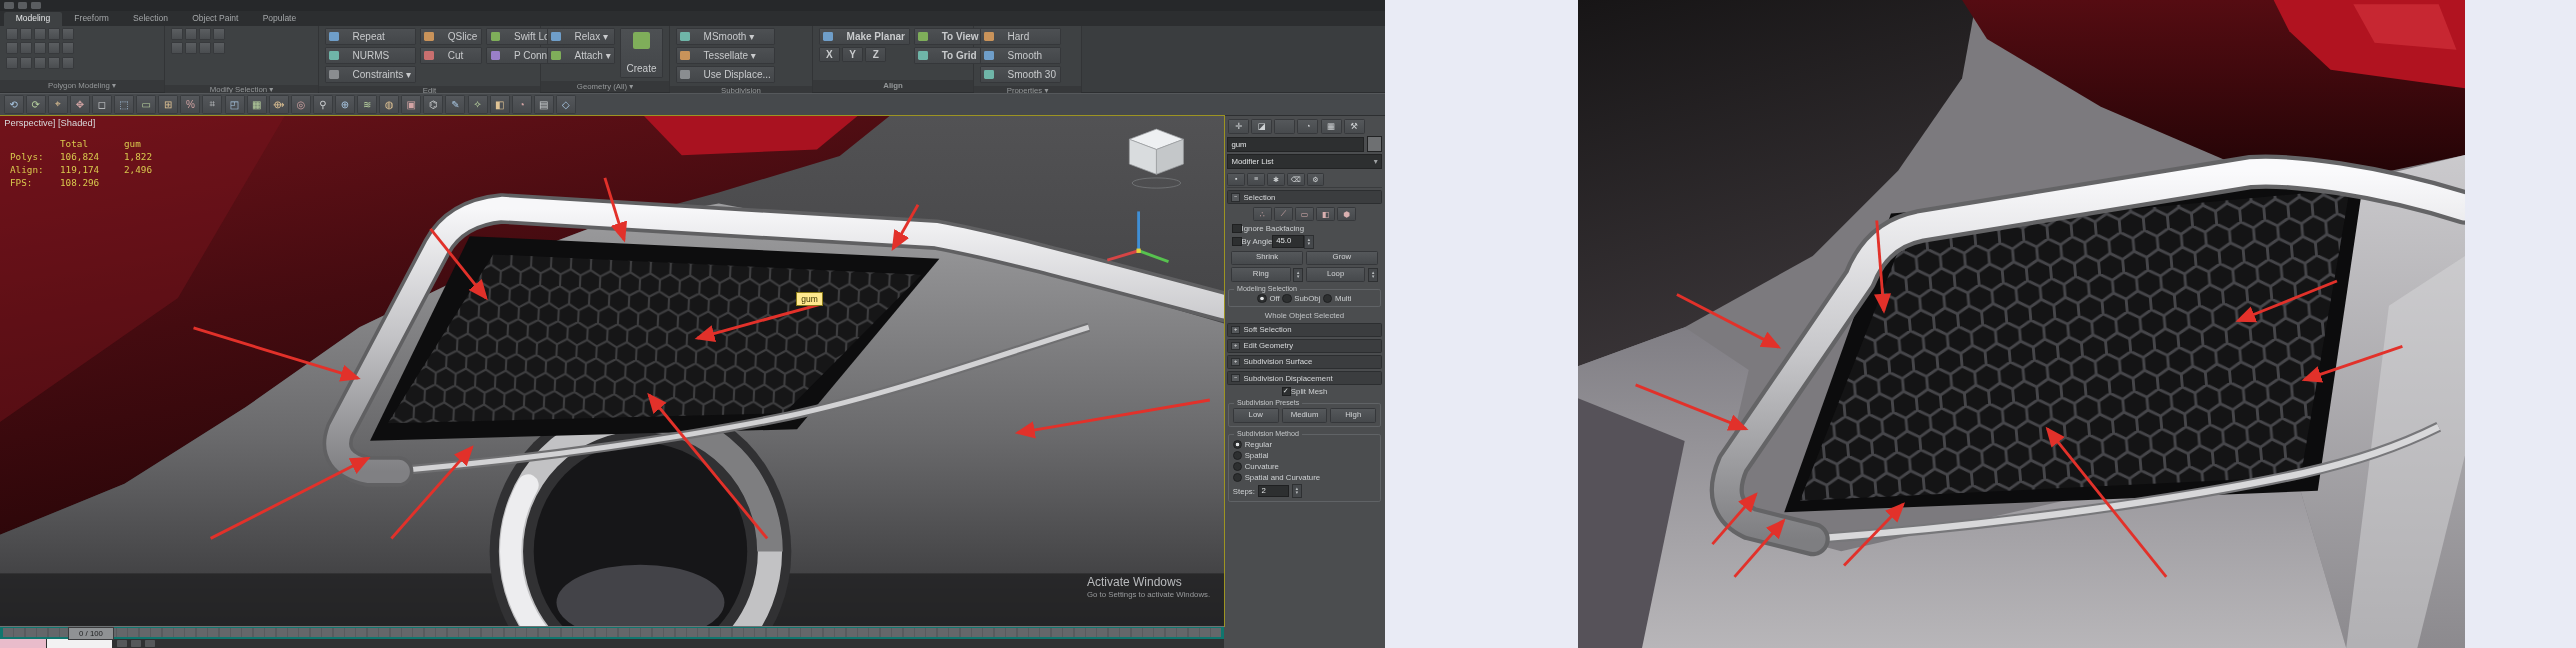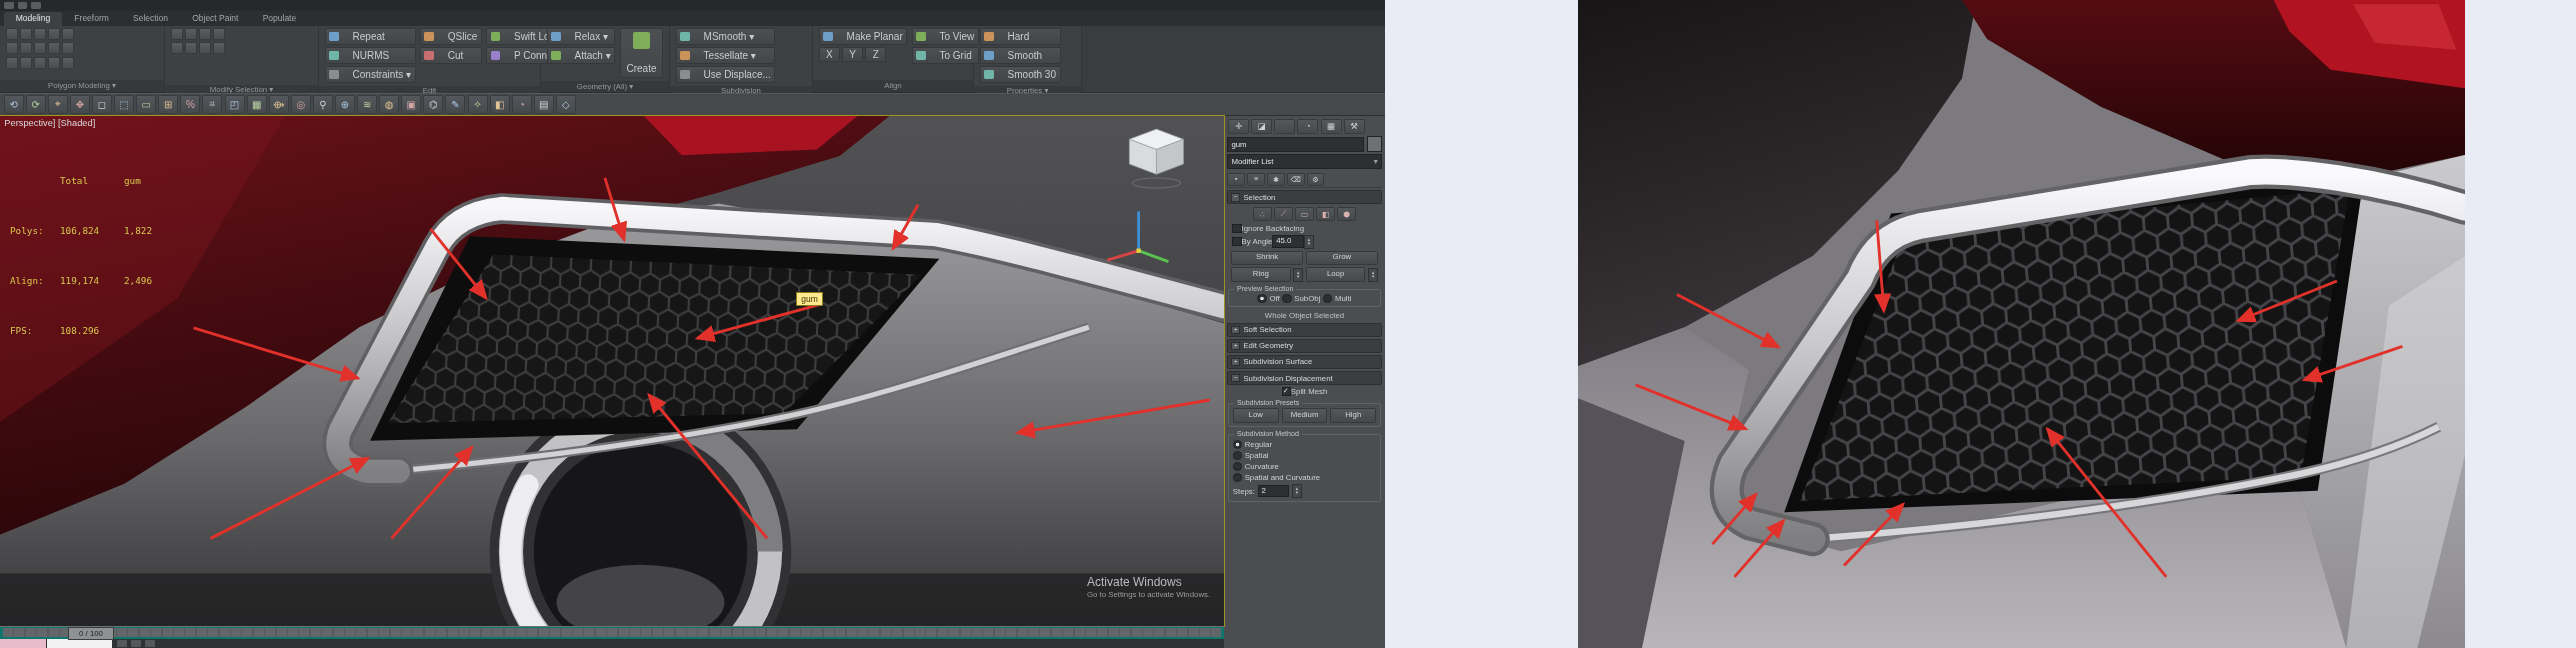--- a/index.html
+++ b/index.html
@@ -37,21 +37,21 @@
         background:linear-gradient(#54575b,#46494c);border:0.7px solid #393c3f;border-radius:1.4px;}
   .tico:nth-child(5n+1){color:#a9c7e3;} .tico:nth-child(5n+2){color:#b9d3a0;}
   .tico:nth-child(5n+3){color:#e0c394;} .tico:nth-child(5n+4){color:#d3a4a4;}
   
   .workspace{flex:1;display:flex;min-height:0;}
   .leftcol{width:1224px;display:flex;flex-direction:column;min-height:0;}
   .viewport{position:relative;flex:1;background:#3a3a3c;outline:0.7px solid #9d9422;outline-offset:-0.7px;min-height:0;}
   .viewport svg{position:absolute;inset:0;width:100%;height:100%;}
   .vp-label{position:absolute;left:4.3px;top:2.1px;font-size:9.3px;color:#d9dbdd;}
   .stats{position:absolute;left:10px;top:21.3px;color:#d8c94e;font:9.3px "DejaVu Sans Mono",monospace;line-height:13px;}
-  .s-row{display:grid;grid-template-columns:50px 64px 50px;margin-top:37px;}
+  .s-row{display:grid;grid-template-columns:50px 64px 50px;}
   .s-row span:nth-child(2),.s-row span:nth-child(3){text-align:left;}
   .tooltip{position:absolute;left:796px;top:176px;background:#ffe98f;border:0.7px solid #8a7a1a;color:#3c3400;
            font-size:8.5px;padding:0 4.3px;line-height:12px;}
   .activate{position:absolute;left:1087px;top:459px;color:#b9bbbd;}
   .activate .a1{font-size:12px;}
   .activate .a2{font-size:7.8px;color:#989a9c;margin-top:1.4px;}
   
   .timeline{height:12px;background:#0f766e;border-top:0.7px solid #6f7275;position:relative;flex:0 0 auto;}
   .tl-track{position:absolute;inset:1.4px 2.8px;background:repeating-linear-gradient(90deg,#64676a 0 10px,#585b5e 10px 11.4px);}
   .tl-handle{position:absolute;left:68px;top:0.7px;width:44px;height:10.7px;background:#8f9294;color:#1d1e1f;
@@ -242,21 +242,21 @@
               </div>
             <div class="rbtn">
                 <span class="ric ric-n"></span>
                 <span>Use Displace...</span>
               </div>
           </div>
         </div>
         <div class="rpanel-caption">Subdivision</div>
       </div>
 
-      <div class="rpanel" style="width:160px;">
+      <div class="rpanel" style="width:160px;font-weight:bold;">
         <div class="rpanel-body">
           <div class="rcol">
             <div class="rbtn">
                 <span class="ric ric-b"></span>
                 <span>Make Planar</span>
               </div>
             <div class="xyzrow">
               <div class="rbtn xyz">
                   <span>X</span>
                 </div>
@@ -531,21 +531,21 @@
           <div class="cbtn">Grow</div>
         </div>
         <div class="row" style="padding:0 4.3px;">
           <div class="cbtn">Ring</div>
           <span class="spin"></span>
           <div class="cbtn">Loop</div>
           <span class="spin"></span>
         </div>
 
         <div class="group">
-          <span class="group-title">Preview Selection</span>
+          <span class="group-title">Modeling Selection</span>
           <div class="row center">
             <span class="radio sel"></span>
             <span>Off</span>
             <span class="radio"></span>
             <span>SubObj</span>
             <span class="radio"></span>
             <span>Multi</span>
           </div>
         </div>
 

